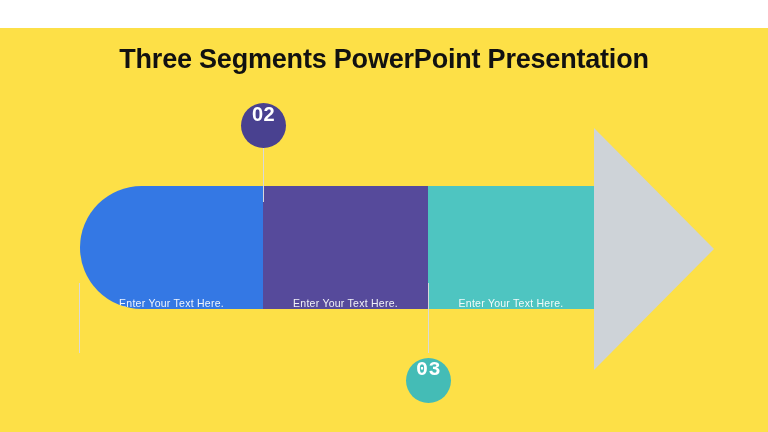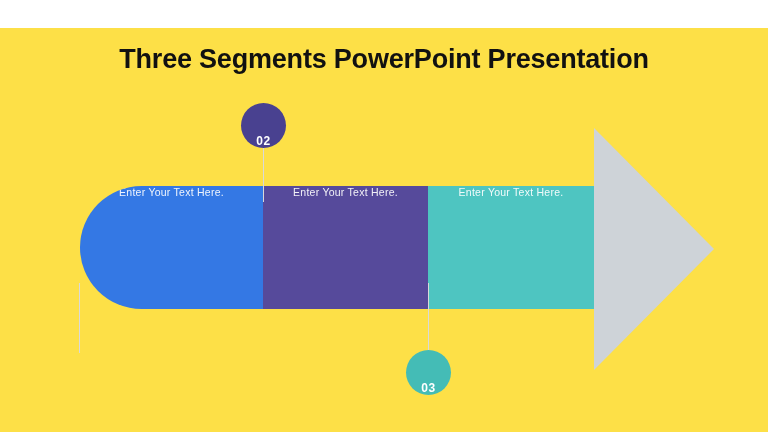--- a/index.html
+++ b/index.html
@@ -50,21 +50,21 @@
     height: 123px;
     display: flex;
     overflow: hidden;
     border-top-left-radius: 62px;
     border-bottom-left-radius: 62px;
   }
   .seg {
     position: relative;
     height: 100%;
     display: flex;
-    align-items: flex-start;
+    align-items: flex-end;
     justify-content: center;
   }
   .seg-label {
     font-size: 10.5px;
     color: #ffffff;
     opacity: 0.92;
     letter-spacing: 0.25px;
     white-space: nowrap;
   }
   .seg-1 { width: 183px; }
@@ -79,30 +79,30 @@
   .conn-01 { left: 79px;  top: 255px; height: 70px; }
   .conn-02 { left: 263px; top: 112px; height: 62px; }
   .conn-03 { left: 428px; top: 255px; height: 70px; }
 
   .marker {
     position: absolute;
     width: 45px;
     height: 45px;
     border-radius: 50%;
     display: flex;
-    align-items: flex-end;
+    align-items: flex-start;
     justify-content: center;
     color: #ffffff;
-    font-size: 12px;
+    font-size: 20px;
     font-weight: bold;
     letter-spacing: 0.5px;
   }
   .marker-01 { left: 57px;  top: 318px; }
   .marker-02 { left: 241px; top: 75px;  }
-  .marker-03 { left: 406px; top: 322px; }
+  .marker-03 { left: 406px; top: 330px; font-family: Liberation Mono, monospace; }
 </style>
 </head>
 <body>
 
 <div id="slide" style="background-color: #fde047; margin-top: 28px;">
 
   <div id="slide-title">Three Segments PowerPoint Presentation</div>
 
   <div class="arrow-head" style="border-left-color: rgb(206, 211, 216);"></div>
 

